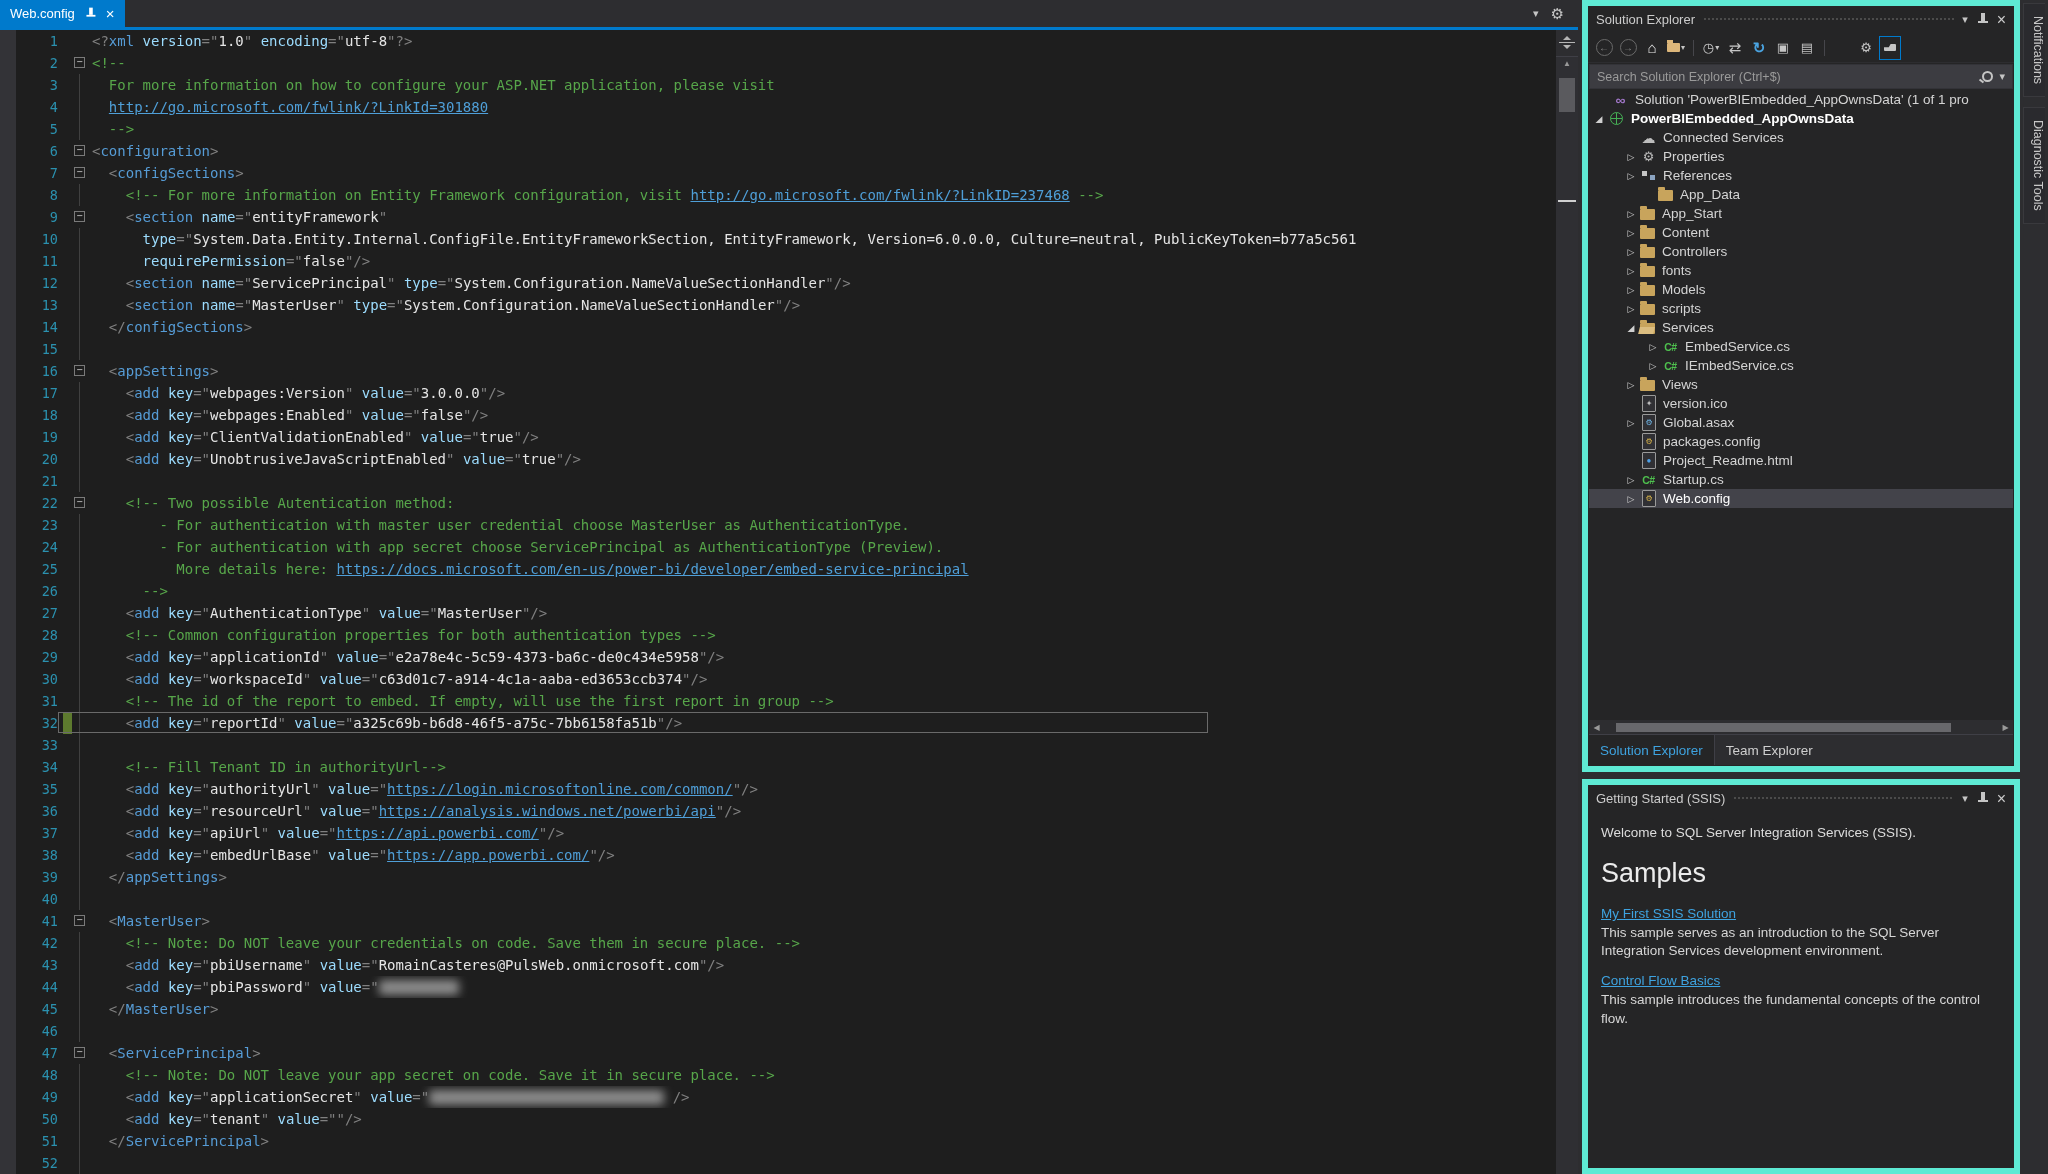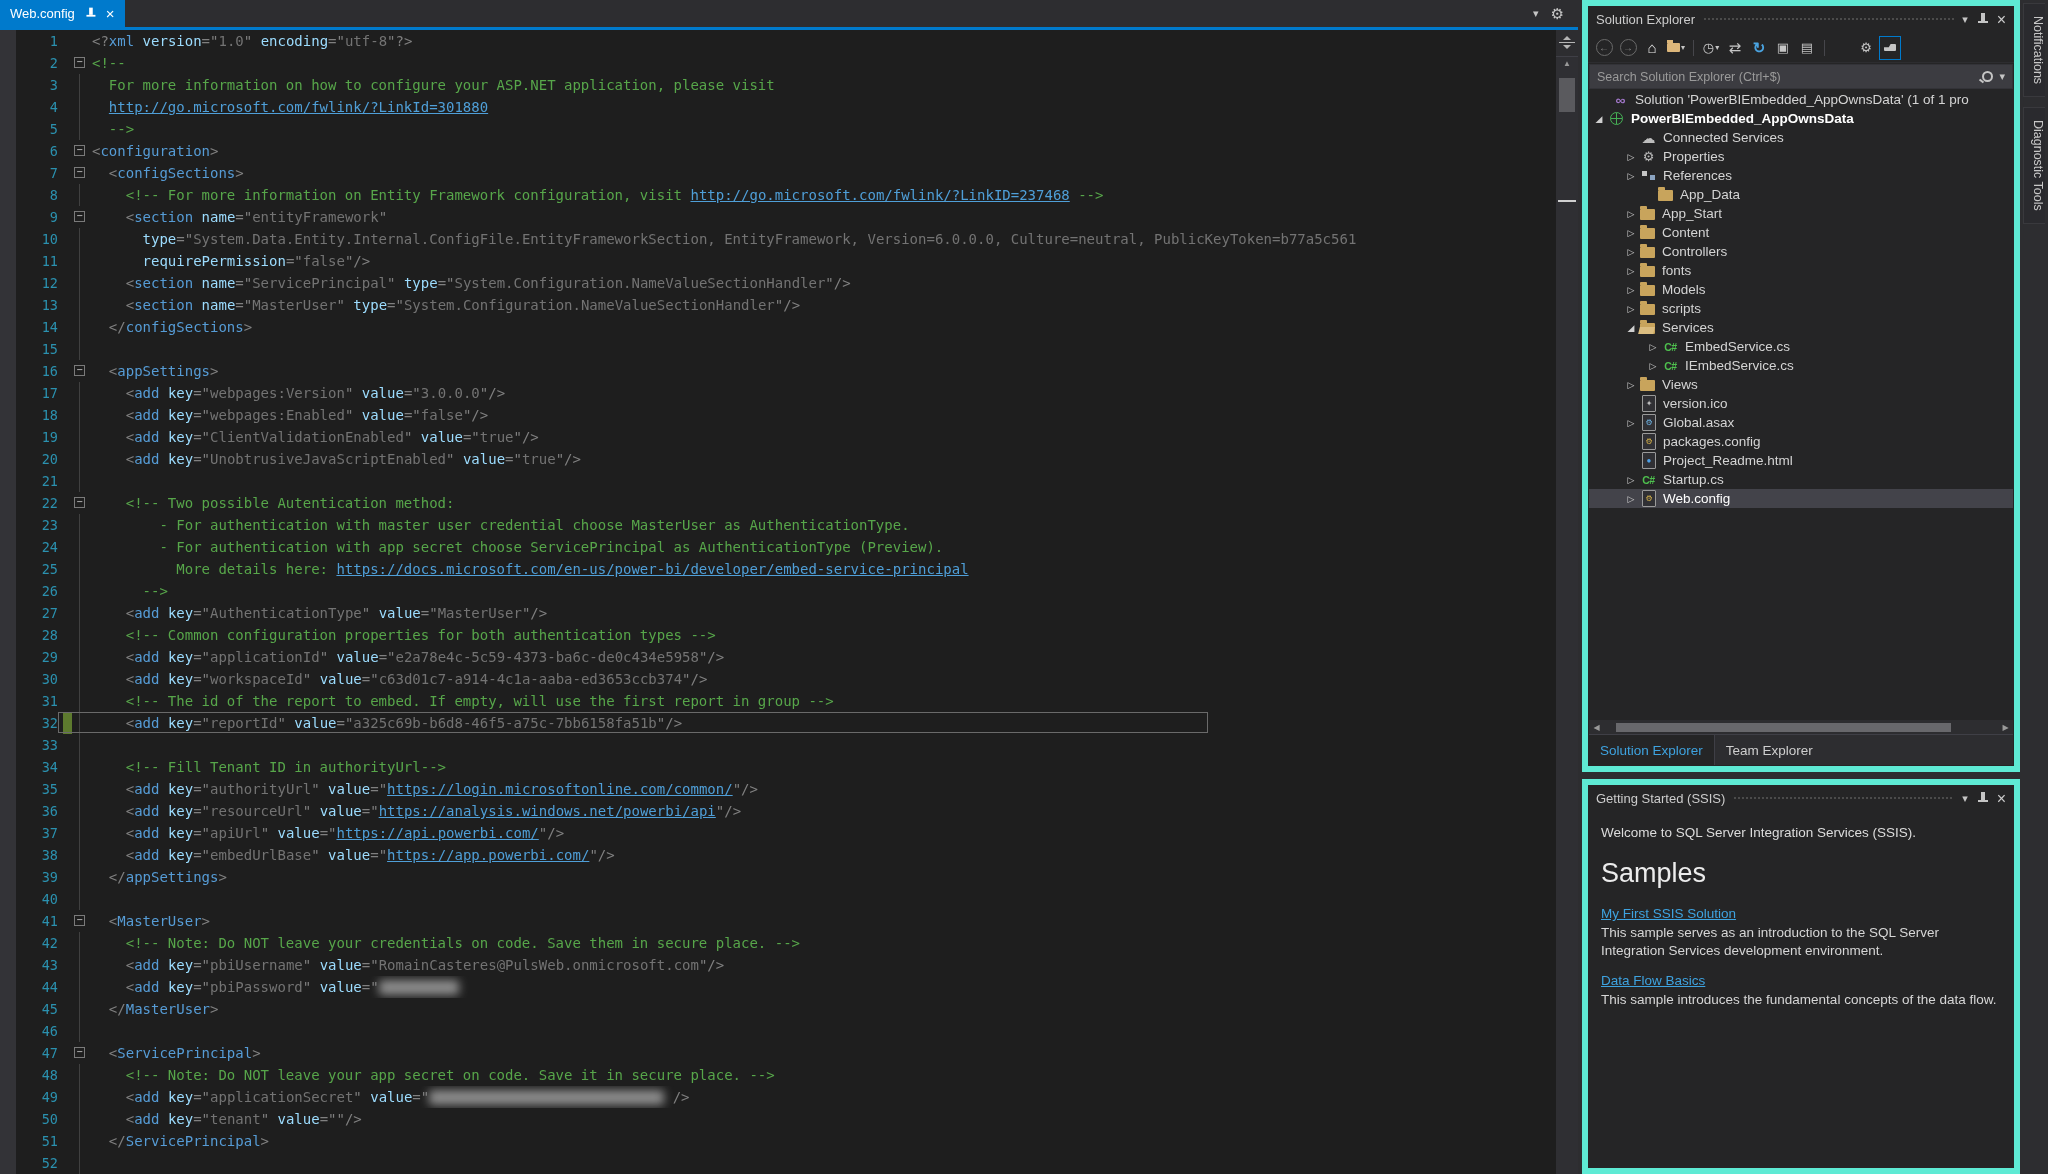--- a/index.html
+++ b/index.html
@@ -22,21 +22,21 @@
   .lmargin{width:16px;background:#333337;flex:none;}
   .ln{width:42px;flex:none;text-align:right;color:#2b91af;padding-right:5px;font-size:13.5px;}
   .chg{width:9px;flex:none;}
   .chg.on{background:#5d7a2e;}
   .fold{width:20px;flex:none;position:relative;}
   .fold.b::before{content:"\2212";position:absolute;left:2px;top:5px;width:11px;height:11px;box-sizing:border-box;
       border:1px solid #7a7a7a;color:#c0c0c0;font-size:10px;line-height:8px;text-align:center;background:#1e1e1e;}
   .fold.g::before{content:"";position:absolute;left:7px;top:0;bottom:0;border-left:1px solid #404040;}
   .src{flex:1;overflow:hidden;}
   .curbox{position:absolute;left:58px;width:1150px;top:0;height:21px;border:1px solid #6a6a6a;box-sizing:border-box;pointer-events:none;}
-  .p{color:#808080;} .e{color:#569cd6;} .a{color:#9cdcfe;} .v{color:#737373;margin-top:47px;} .x{color:#c8c8c8;}
+  .p{color:#808080;} .e{color:#569cd6;} .a{color:#9cdcfe;} .v{color:#e5e5e5;margin-top:47px;} .x{color:#c8c8c8;}
   .c{color:#57a64a;} .l{color:#4f9fd8;text-decoration:underline;}
   .blurbox{display:inline-block;height:15px;background:#8d8d8d;border-radius:3px;filter:blur(5px);vertical-align:text-bottom;}
 
   
   .vsb{position:absolute;right:0;top:30px;width:22px;bottom:0;background:#2f2f33;}
   .vsplit{height:26px;background:#2d2d30;position:relative;border-bottom:1px solid #3f3f46;}
   .vsplit::before,.vsplit::after{content:"";position:absolute;left:7px;border:4px solid transparent;}
   .vsplit::before{top:2px;border-bottom-color:#b5b5b5;}
   .vsplit::after{bottom:3px;border-top-color:#b5b5b5;}
   .vsplit i{position:absolute;left:3px;right:3px;top:12px;height:1px;background:#b5b5b5;}
@@ -326,21 +326,21 @@
     <span class="grip"></span>
     <span class="chev">▾</span>
     <span class="pinic"></span>
     <span class="xic">×</span>
   </div>
   <div class="gsbody">
     <div class="gs-welcome">Welcome to SQL Server Integration Services (SSIS).</div>
     <div class="gs-h">Samples</div>
     <div id="samples">
         <div><a class="gs-link">My First SSIS Solution</a><div class="gs-desc">This sample serves as an introduction to the SQL Server Integration Services development environment.</div></div>
-        <div><a class="gs-link">Data Flow Basics</a><div class="gs-desc">This sample introduces the fundamental concepts of the data flow.</div></div>
+        <div><a class="gs-link">Control Flow Basics</a><div class="gs-desc">This sample introduces the fundamental concepts of the control flow.</div></div>
       </div>
   </div>
 </div>
 
 <div class="rstrip" id="rstrip">
     <span class="vtab">Notifications</span>
     <span class="vtab">Diagnostic Tools</span>
   </div>
 
 </body></html>

